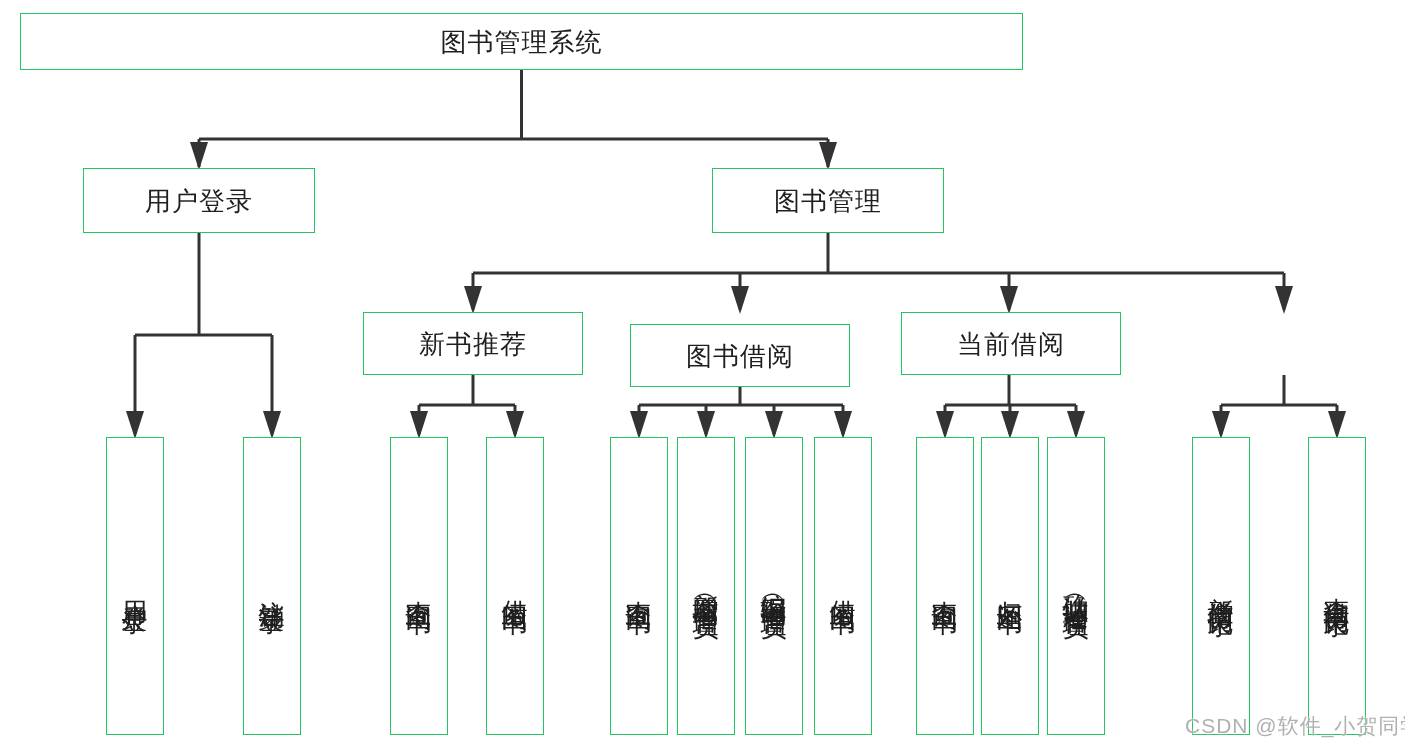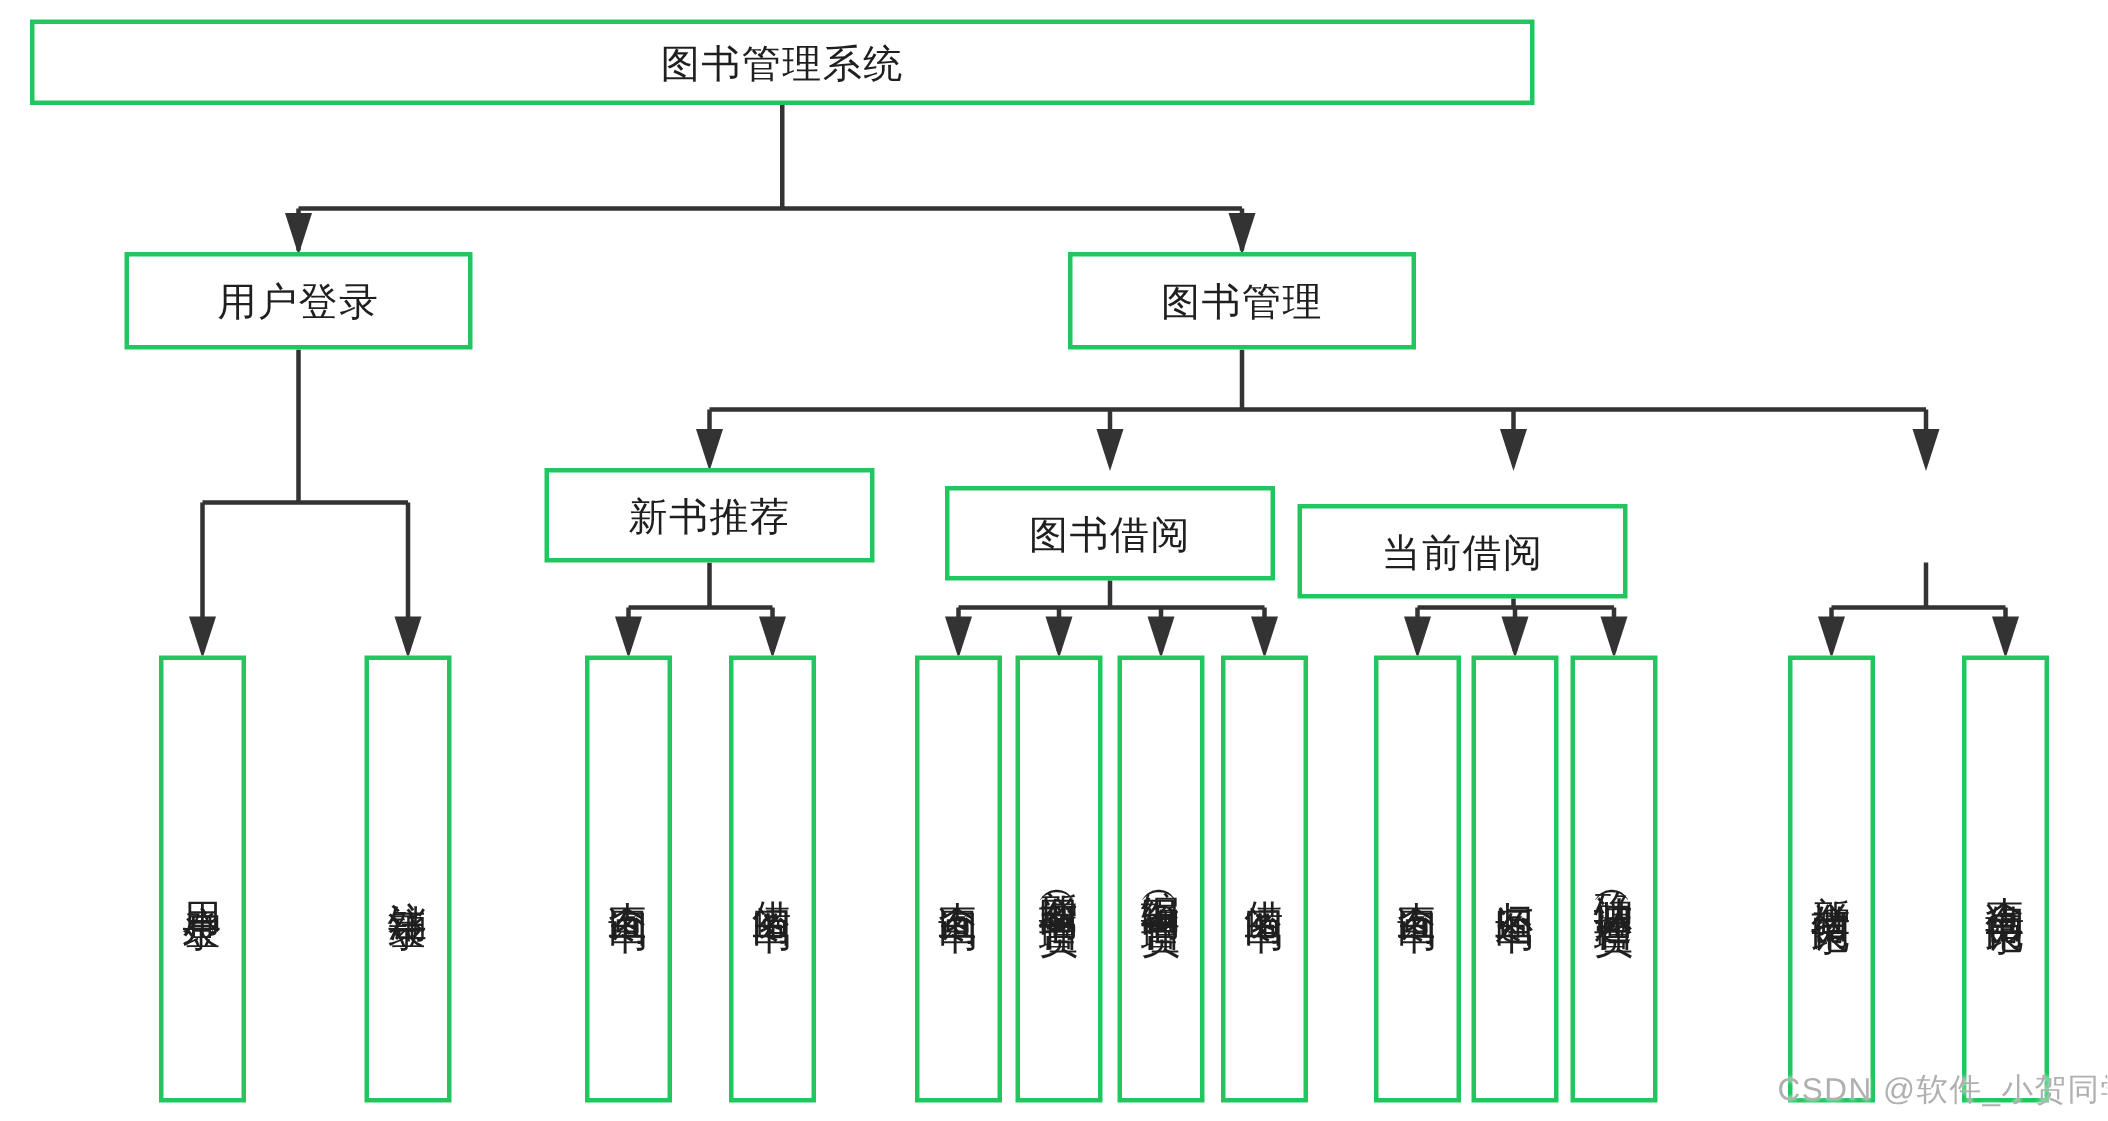--- a/index.html
+++ b/index.html
@@ -1,32 +1,32 @@
 <!DOCTYPE html>
 <html><head>
 <meta charset="utf-8">
 <style>
   html,body{margin:0;padding:0;background:#ffffff;}
   body{font-family:"Liberation Sans","DejaVu Sans",sans-serif;}
   .canvas{position:relative;width:1405px;height:747px;background:#ffffff;overflow:hidden;}
   svg.wires{position:absolute;left:0;top:0;width:1405px;height:747px;}
-  .node{position:absolute;box-sizing:border-box;border:3px solid #22c55e;background:#ffffff;
+  .node{position:absolute;box-sizing:border-box;border:1px solid #22c55e;background:#ffffff;
         display:flex;align-items:center;justify-content:center;color:#1f1f1f;
         font-size:26px;letter-spacing:1px;line-height:1;}
   .hbox{white-space:nowrap;}
   .vbox{writing-mode:vertical-rl;text-orientation:mixed;letter-spacing:3px;
         top:437px;width:58px;height:298px;font-size:26px;}
   
   .n-root {left:20px;  top:13px;  width:1003px;height:57px;}
   .n-user {left:83px;  top:168px; width:232px; height:65px;}
   .n-book {left:712px; top:168px; width:232px; height:65px;}
   .l3{top:312px;height:63px;width:220px;}
   .n-recommend{left:363px;}
   .n-borrowmod{left:630px;margin-top:12px;}
-  .n-current  {left:865px;margin-top:24px;}
+  .n-current  {left:901px;}
   .n-records  {left:1174px;}
   .v1 {left:106px;}  .v2 {left:243px;}
   .v3 {left:390px;}  .v4 {left:486px;}
   .v5 {left:610px;}  .v6 {left:677px;}  .v7 {left:745px;}  .v8 {left:814px;}
   .v9 {left:916px;}  .v10{left:981px;}  .v11{left:1047px;}
   .v12{left:1192px;} .v13{left:1308px;}
   .watermark{position:absolute;left:1185px;top:712px;font-size:21px;color:#b0b0b0;
              letter-spacing:1px;white-space:nowrap;text-shadow:0 0 3px #ffffff;}
 </style>
 </head>

